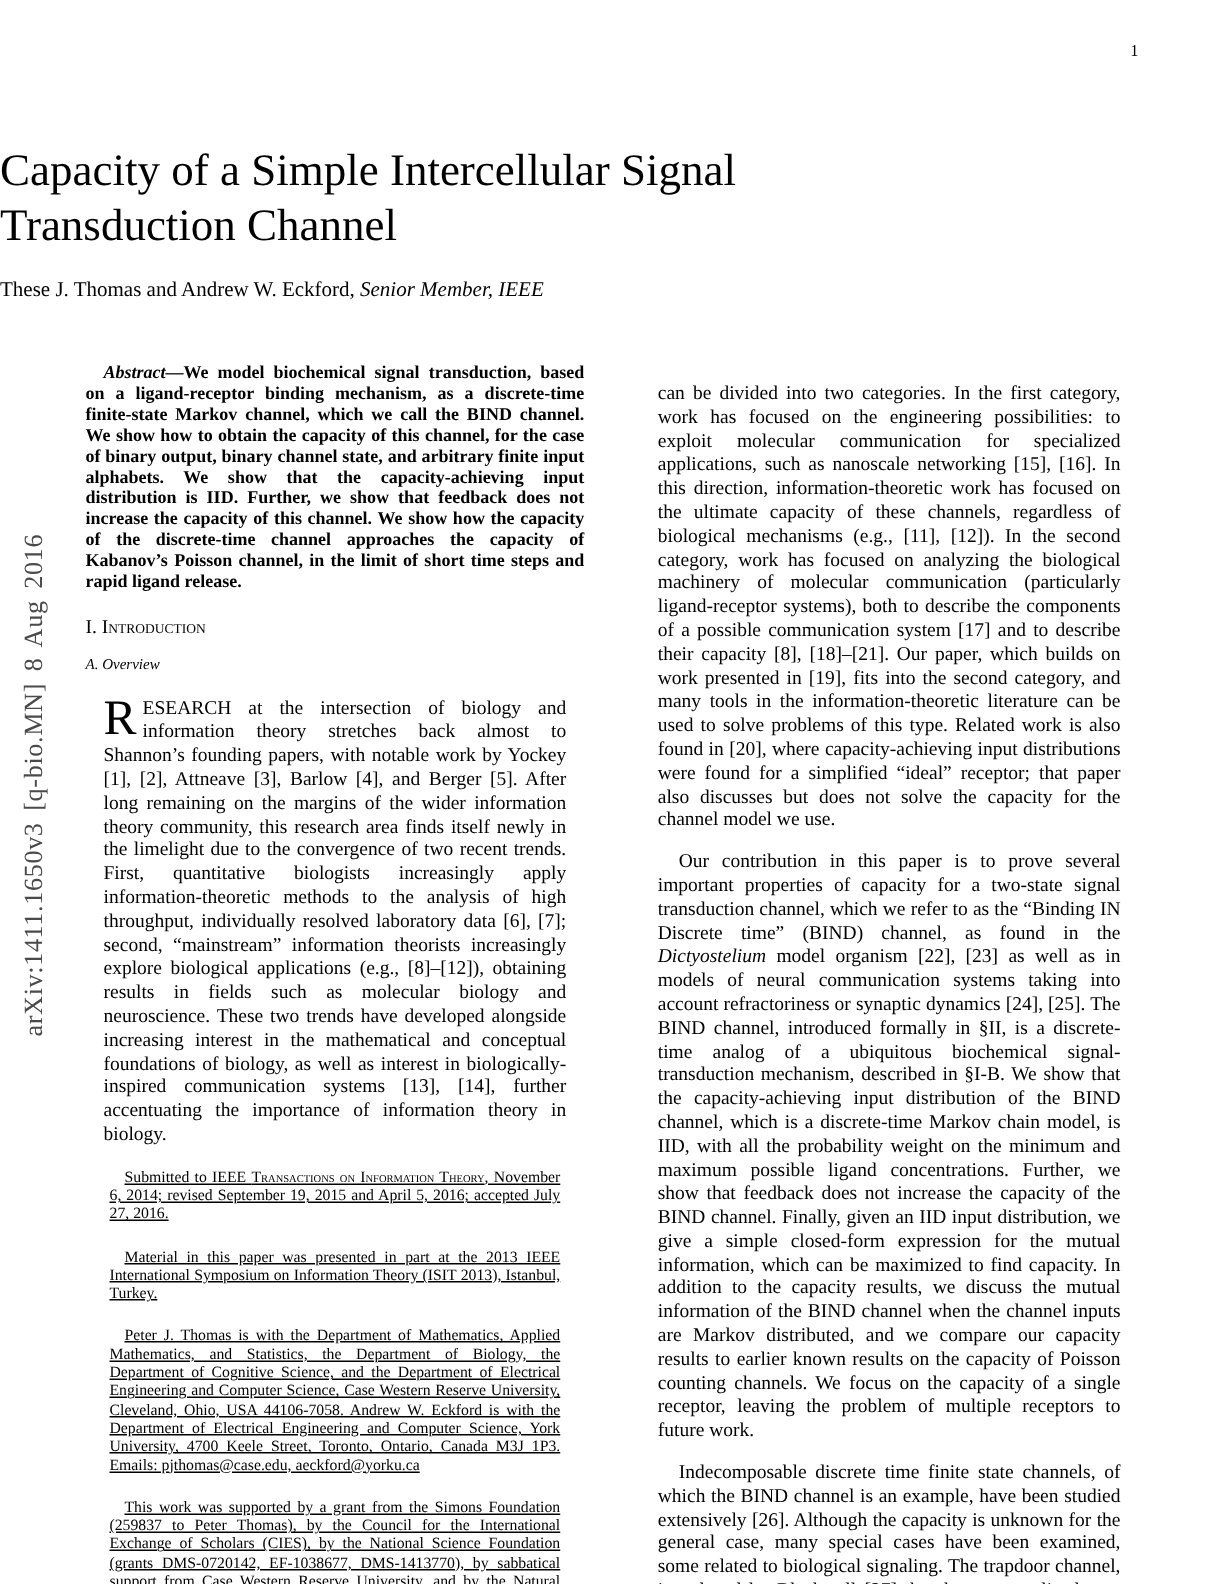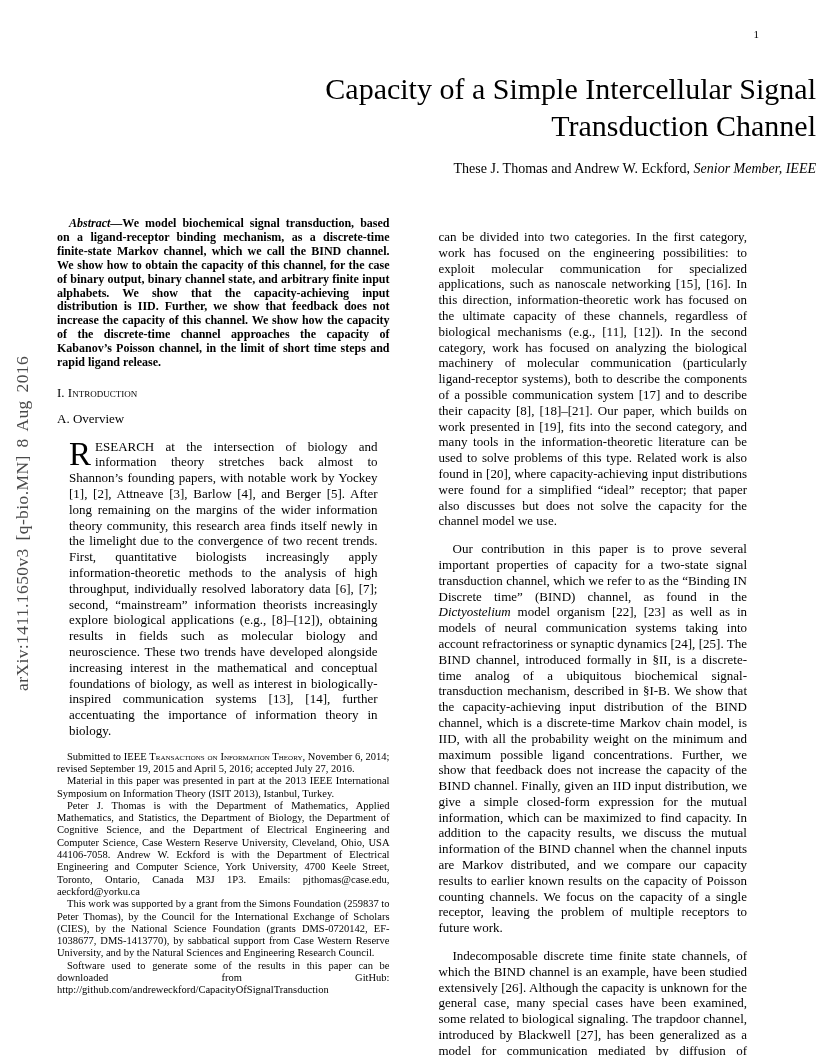--- a/index.html
+++ b/index.html
@@ -24,21 +24,21 @@
     top: 268px;
     height: 510px;
     writing-mode: vertical-rl;
     transform: rotate(180deg);
     font-size: 17.5px;
     letter-spacing: 0.4px;
     word-spacing: 3px;
     text-align: center;
     white-space: nowrap;
   }
-  .paper-header { padding-top: 70px; text-align: right; }
+  .paper-header { padding-top: 95px; text-align: left; }
   .title {
     font-size: 30px;
     font-weight: normal;
     line-height: 37px;
     margin: 0;
   }
   .title-line { display: block; }
   .authors { margin-top: 17px; font-size: 14px; }
   .columns {
     display: flex;
@@ -63,39 +63,40 @@
     margin: 0;
     text-indent: 12px;
   }
   .section-heading {
     text-align: left;
     font-weight: normal;
     font-size: 13px;
     margin: 15px 0 10px 0;
   }
   .subsection-heading {
+    font-style: italic;
     font-weight: normal;
-    font-size: 13px;
+    font-size: 10px;
     text-align: left;
     margin: 0 0 8px 0;
   }
   .sc { font-variant: small-caps; }
   .it { font-style: italic; }
   .dropcap {
     float: left;
     font-size: 33px;
     line-height: 27px;
     padding: 2px 4px 0 0;
   }
   .footnotes {
     margin-top: 10px;
     font-size: 10.5px;
     line-height: 12.3px;
   }
-  .footnote { margin: 0; text-indent: 10px; }
+  .footnote { margin: 16px; text-indent: 10px; text-decoration: underline; }
 </style>
 </head>
 <body>
 
 <div class="page">
 
   <div class="page-number">1</div>
 
   <div class="arxiv-stamp" style="color: rgb(74, 74, 74);">arXiv:1411.1650v3  [q-bio.MN]  8 Aug 2016</div>
 

